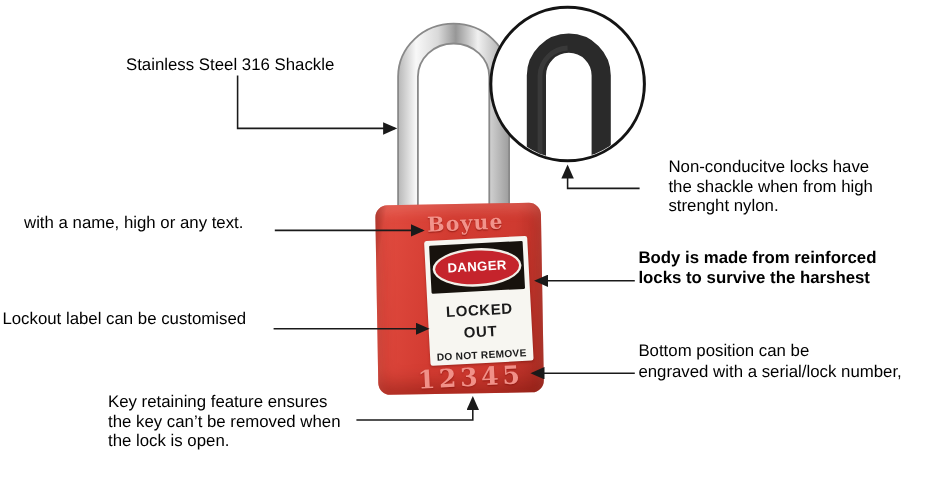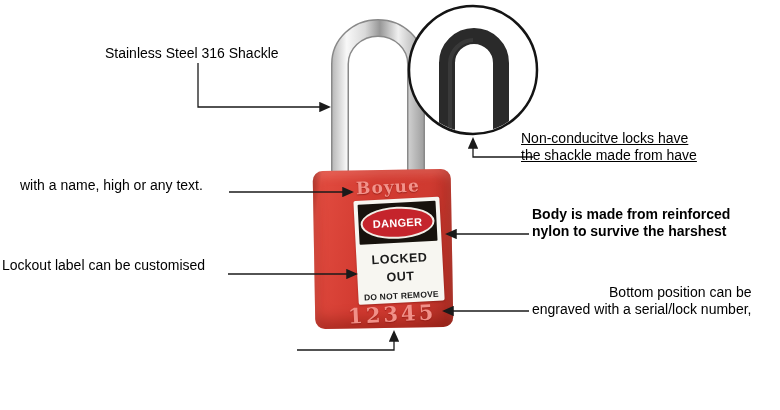--- a/index.html
+++ b/index.html
@@ -123,29 +123,35 @@
   </div>
 
   <div class="note" style="left:20px;top:177px;">
     <div>with a name, high or any text.</div>
   </div>
 
   <div class="note" style="left:2px;top:257px;text-align:center;">
     <div>Lockout label can be customised</div>
   </div>
 
+  <div class="note" style="left:90px;top:326px;">
+    <div>Key retaining feature ensures</div>
+    <div>the key can’t be removed when</div>
+    <div>the lock is open.</div>
+  </div>
 
-  <div class="note" style="left:521px;top:130px;text-decoration:underline;">
+  <div class="note" style="left:557px;top:130px;">
     <div>Non-conducitve locks have</div>
-    <div>the shackle made from have</div>
+    <div>the shackle when from high</div>
+    <div>strenght nylon.</div>
   </div>
 
   <div class="note" style="left:532px;top:206px;font-weight:bold;">
     <div>Body is made from reinforced</div>
-    <div>nylon to survive the harshest</div>
+    <div>locks to survive the harshest</div>
   </div>
 
-  <div class="note" style="left:532px;top:284px;text-align:right;">
+  <div class="note" style="left:532px;top:284px;">
     <div>Bottom position can be</div>
     <div>engraved with a serial/lock number,</div>
   </div>
 
 </div>
 
 </body></html>

